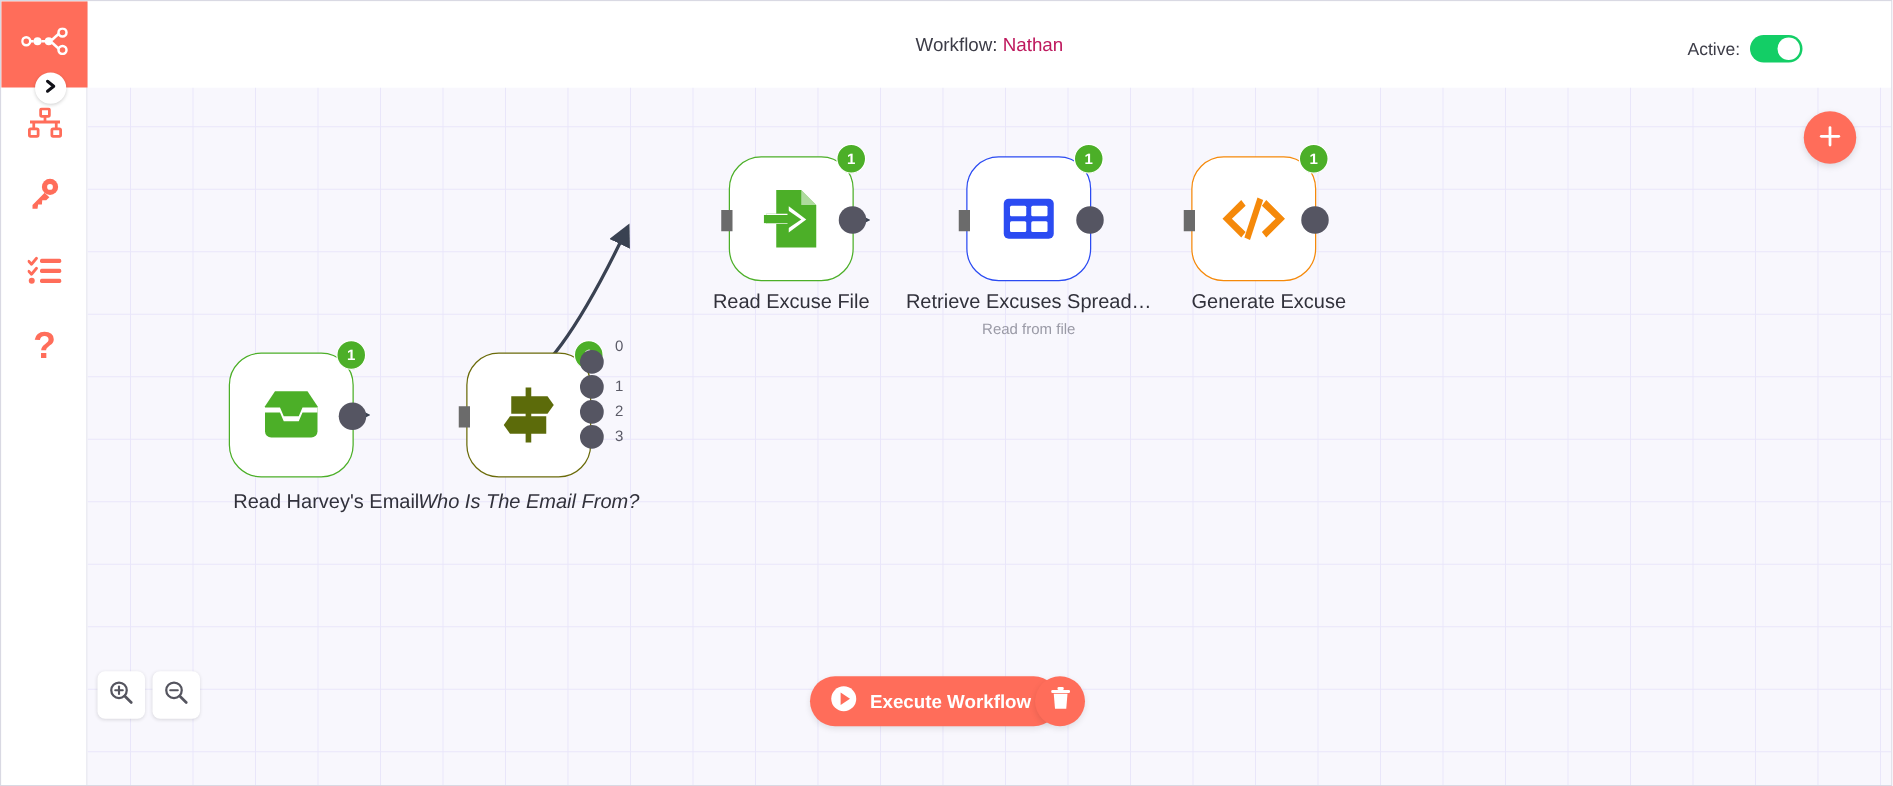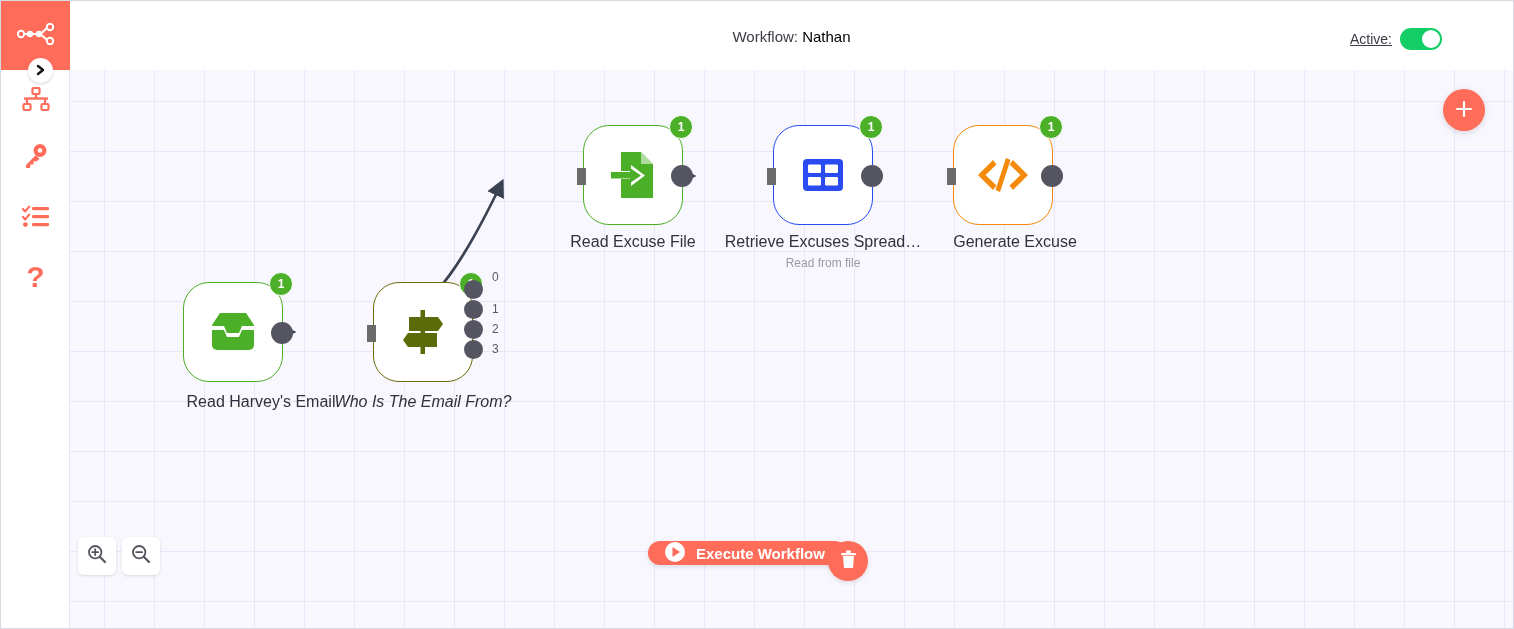--- a/index.html
+++ b/index.html
@@ -59,26 +59,26 @@
     position: absolute; left: 69px; top: 0;
     width: 1443px; height: 69px;
     background: #ffffff;
     z-index: 25;
   }
   .wf-title {
     position: absolute; left: 50%; top: 27px;
     transform: translateX(-50%);
     font-size: 15px; color: #3c3c47; white-space: nowrap;
   }
-  .wf-title .wf-name { color: #000000; }
+  .wf-title .wf-name { color: #be185d; }
   .active-wrap {
     position: absolute; right: 71px; top: 27px;
     display: flex; align-items: center; gap: 8px;
   }
-  .active-label { font-size: 14px; color: #3c3c47; text-decoration: underline; }
+  .active-label { font-size: 14px; color: #3c3c47; }
   .toggle {
     width: 42px; height: 22px; border-radius: 11px;
     background: #13ce66; position: relative; cursor: pointer;
   }
   .toggle .knob {
     position: absolute; right: 2px; top: 2px;
     width: 18px; height: 18px; border-radius: 50%;
     background: #ffffff;
   }
 
@@ -161,21 +161,21 @@
   .zoom-btn {
     position: absolute;
     width: 38px; height: 38px; border-radius: 6px;
     background: #ffffff;
     display: flex; align-items: center; justify-content: center;
     box-shadow: 0 1px 3px rgba(0,0,0,.12);
     cursor: pointer;
   }
   .exec-btn {
     position: absolute; left: 578px; top: 471px;
-    height: 24px; padding: 0 22px 0 16px;
+    height: 40px; padding: 0 22px 0 16px;
     border-radius: 20px; background: #ff6d5a; color: #fff;
     display: flex; align-items: center; gap: 10px;
     font-size: 15px; font-weight: bold; cursor: pointer;
     box-shadow: 0 2px 5px rgba(0,0,0,.10);
   }
   .trash-btn {
     position: absolute; left: 758px; top: 471px;
     width: 40px; height: 40px; border-radius: 50%;
     background: #ff6d5a; color: #fff;
     display: flex; align-items: center; justify-content: center;

